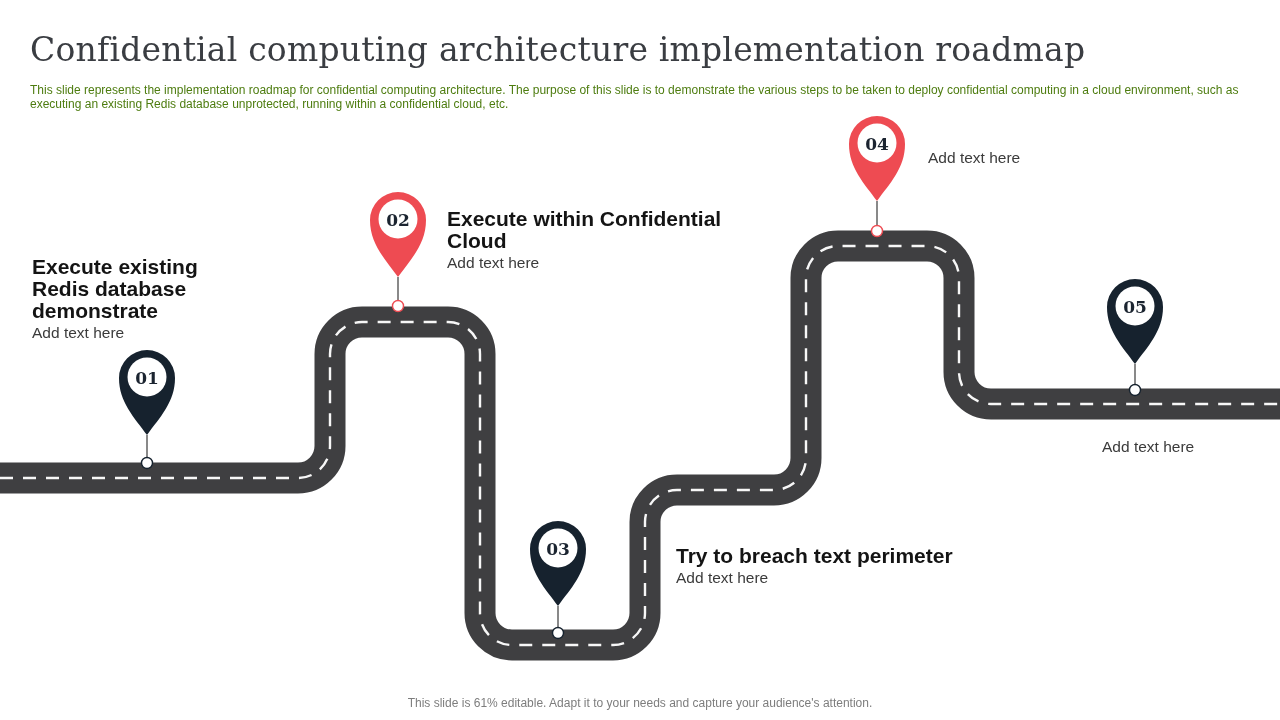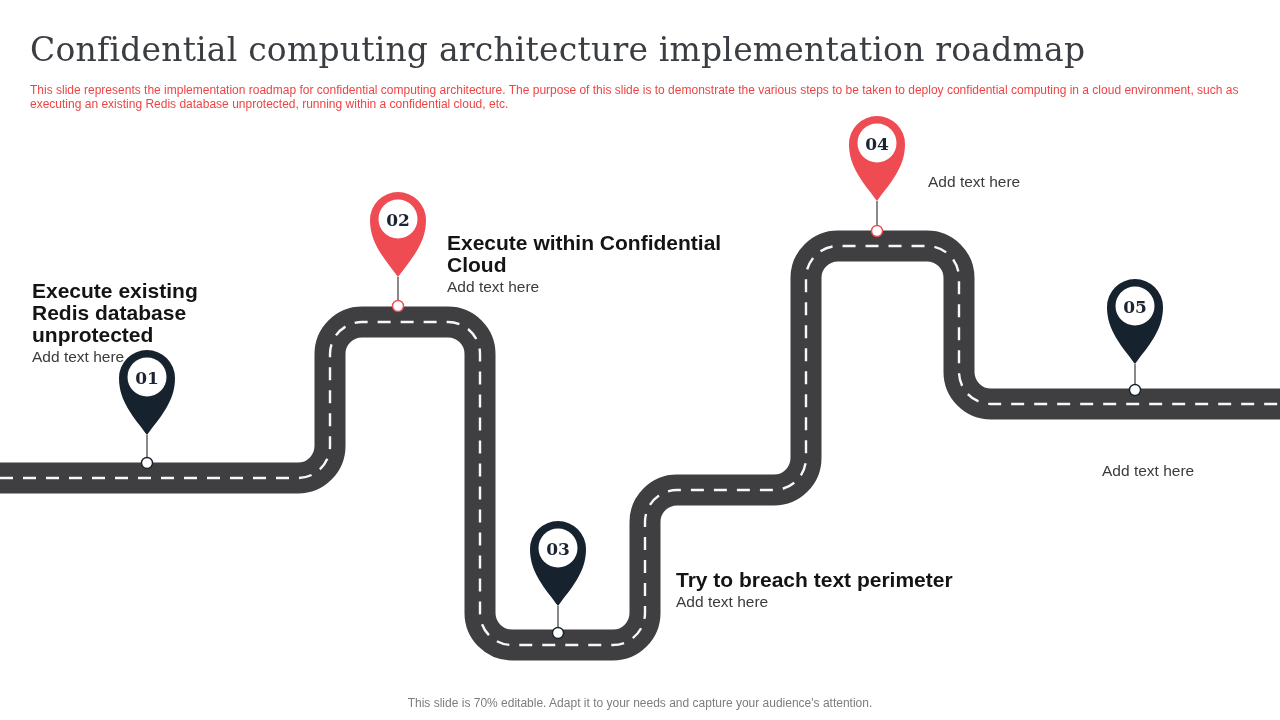--- a/index.html
+++ b/index.html
@@ -9,26 +9,26 @@
   .slide { position: absolute; inset: 0; width: 1280px; height: 524px; background: #ffffff; }
 
   .slide-title {
     position: absolute; left: 30px; top: 30px; width: 1100px;
     font-family: "DejaVu Serif", "Liberation Serif", serif;
     font-size: 33px; font-weight: 400; color: #3a3d42; letter-spacing: 0.2px;
     white-space: nowrap;
   }
   .slide-subtitle {
     position: absolute; left: 30px; top: 84px; width: 1210px;
-    font-size: 12px; line-height: 13.5px; color: #ef4444;
+    font-size: 12px; line-height: 13.5px; color: #4d7c0f;
   }
 
   .roadmap-svg { position: absolute; left: 0; top: 0; }
 
-  .milestone-label { position: absolute; margin-top: 24px; }
+  .milestone-label { position: absolute; }
   .milestone-label .ms-title {
     font-size: 21px; font-weight: 700; color: #141414; line-height: 22px;
   }
   .milestone-label .ms-title:empty { display: none; }
   .milestone-label .ms-placeholder {
     font-size: 15.5px; font-weight: 400; color: #3b3b3b; line-height: 21px;
   }
   .label-1 { left: 32px; top: 256px; width: 225px; }
   .label-2 { left: 447px; top: 208px; width: 330px; }
   .label-3 { left: 676px; top: 545px; width: 300px; }
@@ -94,21 +94,21 @@
 
     <g transform="translate(1135,307)">
       <line x1="0" y1="57" x2="0" y2="83" stroke-width="1.3" stroke="#4a4a4a"></line>
       <circle cx="0" cy="83" r="5.5" fill="#ffffff" stroke-width="1.4" stroke="#16222e"></circle>
       <use href="#pin-shape" fill="#16222e"></use>
       <text class="pin-number" x="0" y="6" text-anchor="middle" fill="#1b2430">05</text>
     </g>
   </svg>
 
   <div class="milestone-label label-1">
-    <div class="ms-title">Execute existing Redis database unprotected</div>
+    <div class="ms-title">Execute existing Redis database demonstrate</div>
     <div class="ms-placeholder">Add text here</div>
   </div>
 
   <div class="milestone-label label-2">
     <div class="ms-title">Execute within Confidential Cloud</div>
     <div class="ms-placeholder">Add text here</div>
   </div>
 
   <div class="milestone-label label-3">
     <div class="ms-title">Try to breach text perimeter</div>
@@ -118,15 +118,15 @@
   <div class="milestone-label label-4">
 
     <div class="ms-placeholder">Add text here</div>
   </div>
 
   <div class="milestone-label label-5">
 
     <div class="ms-placeholder">Add text here</div>
   </div>
 
-  <div class="slide-footer">This slide is 70% editable. Adapt it to your needs and capture your audience's attention.</div>
+  <div class="slide-footer">This slide is 61% editable. Adapt it to your needs and capture your audience's attention.</div>
 
 </div>
 
 </body></html>

